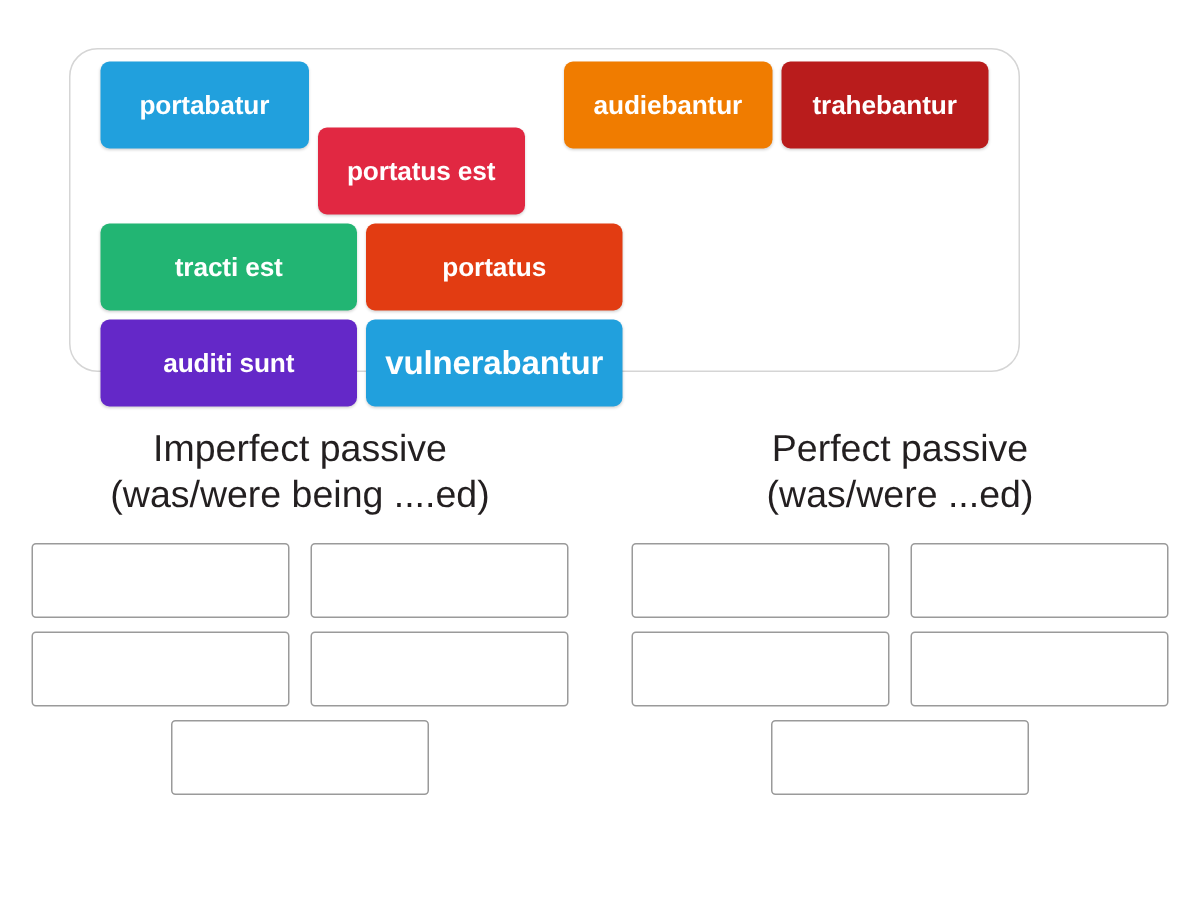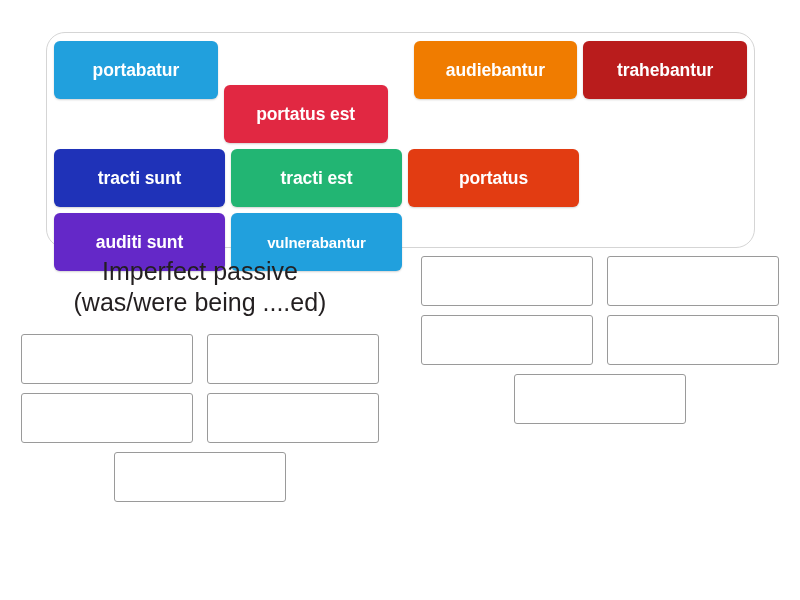--- a/index.html
+++ b/index.html
@@ -13,27 +13,27 @@
     font-family: "Liberation Sans", "DejaVu Sans", sans-serif;
     color: #231f20;
     overflow: hidden;
   }
 
   
   #word-bank {
     position: absolute;
     left: 46px;
     top: 32px;
-    width: 709px;
+    width: 634px;
     height: 216px;
     box-sizing: border-box;
     border: 1px solid #d5d5d5;
     border-radius: 19px;
     background: #ffffff;
-    padding: 8px 7px;
+    padding: 8px 20px;
   }
   .tile-row {
     display: flex;
     gap: 6px;
     margin-bottom: 6px;
   }
   .tile-row:last-child { margin-bottom: 0; align-items: center; }
 
   .tile {
     width: 171px;
@@ -47,27 +47,27 @@
     font-weight: bold;
     letter-spacing: -0.1px;
     text-align: center;
     box-shadow: 0 1px 2px rgba(0,0,0,0.18);
     user-select: none;
     cursor: move;
     box-sizing: border-box;
     padding: 0 4px;
     white-space: nowrap;
   }
-  .tile.narrow-text { font-size: 15px; }
+  .tile.narrow-text { font-size: 22px; }
 
   
   #columns {
     position: absolute;
     left: 0;
-    top: 256px;
+    top: 284px;
     width: 800px;
     display: flex;
   }
   .column {
     width: 400px;
     display: flex;
     flex-direction: column;
     align-items: center;
   }
   .column-heading {
@@ -102,21 +102,20 @@
 <body>
 
 <div id="word-bank">
   <div class="tile-row">
     <div class="tile" style="background-color: rgb(33, 160, 221);">portabatur</div>
     <div class="tile" style="background-color: rgb(225, 40, 66); margin-top: 44px;">portatus est</div>
     <div class="tile" style="background-color: rgb(240, 124, 0); margin-left: 20px;">audiebantur</div>
     <div class="tile" style="background-color: #b91c1c; text-align: right;">trahebantur</div>
   </div>
   <div class="tile-row">
-    <div class="tile" style="background-color: rgb(31, 50, 184);">tracti sunt</div>
     <div class="tile" style="background-color: rgb(34, 181, 115);">tracti est</div>
     <div class="tile" style="background-color: rgb(226, 60, 18);">portatus</div>
   </div>
   <div class="tile-row">
     <div class="tile" style="background-color: rgb(100, 40, 200);">auditi sunt</div>
     <div class="tile narrow-text" style="background-color: rgb(33, 160, 221);">vulnerabantur</div>
   </div>
 </div>
 
 <div id="columns">
@@ -127,20 +126,22 @@
     <div class="slot-grid">
       <div class="slot"></div>
       <div class="slot"></div>
       <div class="slot"></div>
       <div class="slot"></div>
       <div class="slot last-centered"></div>
     </div>
   </div>
 
   <div class="column">
+    <h2 class="column-heading">Perfect passive
+(was/were ...ed)</h2>
     <div class="slot-grid">
       <div class="slot"></div>
       <div class="slot"></div>
       <div class="slot"></div>
       <div class="slot"></div>
       <div class="slot last-centered"></div>
     </div>
   </div>
 
 </div>

